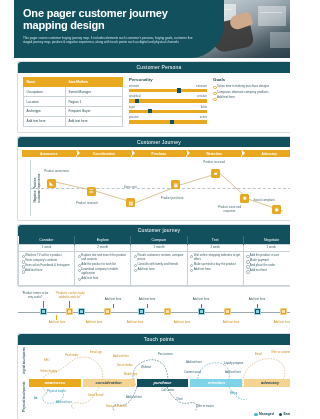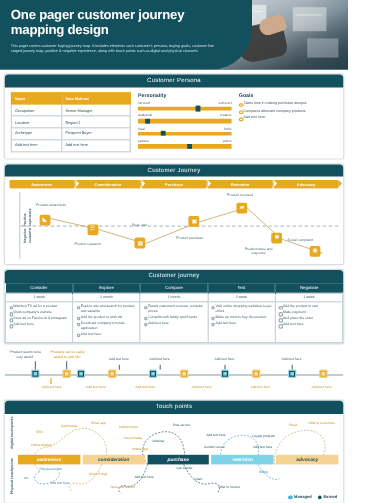--- a/index.html
+++ b/index.html
@@ -4,21 +4,21 @@
 <style>
   * { box-sizing: border-box; margin: 0; padding: 0; }
   html, body { width: 290px; height: 419px; overflow: hidden; }
   body {
     font-family: "Liberation Sans", sans-serif;
     background: #ffffff;
     color: #1d4a55;
     font-size: 3px;
     line-height: 1.25;
   }
-  .page { position: relative; width: 290px; height: 419px; background:#fff; }
+  .page { position: relative; width: 290px; height: 419px; background:#fff;margin-left:14px; }
 
   
   .header { position: relative; width: 290px; height: 58px; background:#12505e; overflow:hidden; }
   .header-photo { position:absolute; right:0; top:0; width:118px; height:58px;
     background:
       linear-gradient(115deg, rgba(18,80,94,0.0) 0%, rgba(18,80,94,0.0) 60%, rgba(18,80,94,0.25) 100%),
       linear-gradient(160deg,#cfd7dc 0%,#aab6bd 28%,#8d9aa3 48%,#5d6b74 66%,#3c4a54 82%,#2b3840 100%);
   }
   .photo-hand { position:absolute; left:26px; top:20px; width:40px; height:30px;
     background:#3b3a38; border-radius:10px 3px 8px 12px; transform:rotate(-12deg); opacity:.92; }

